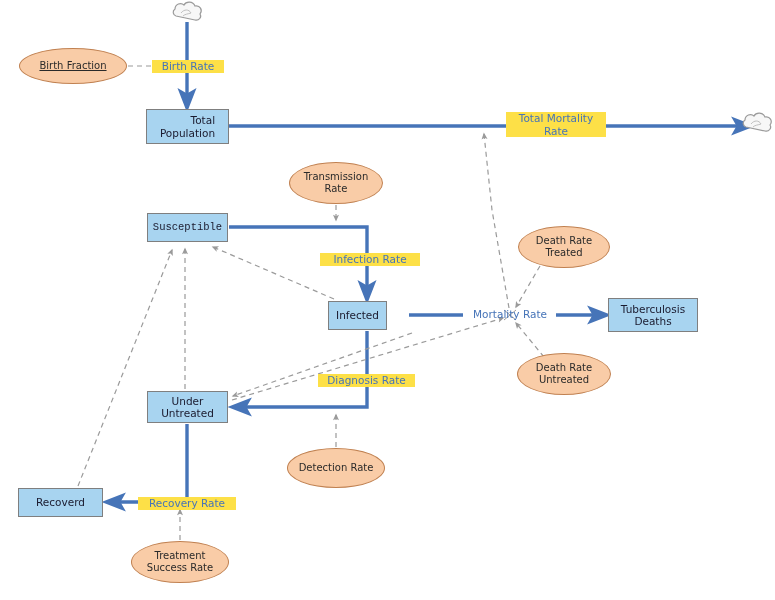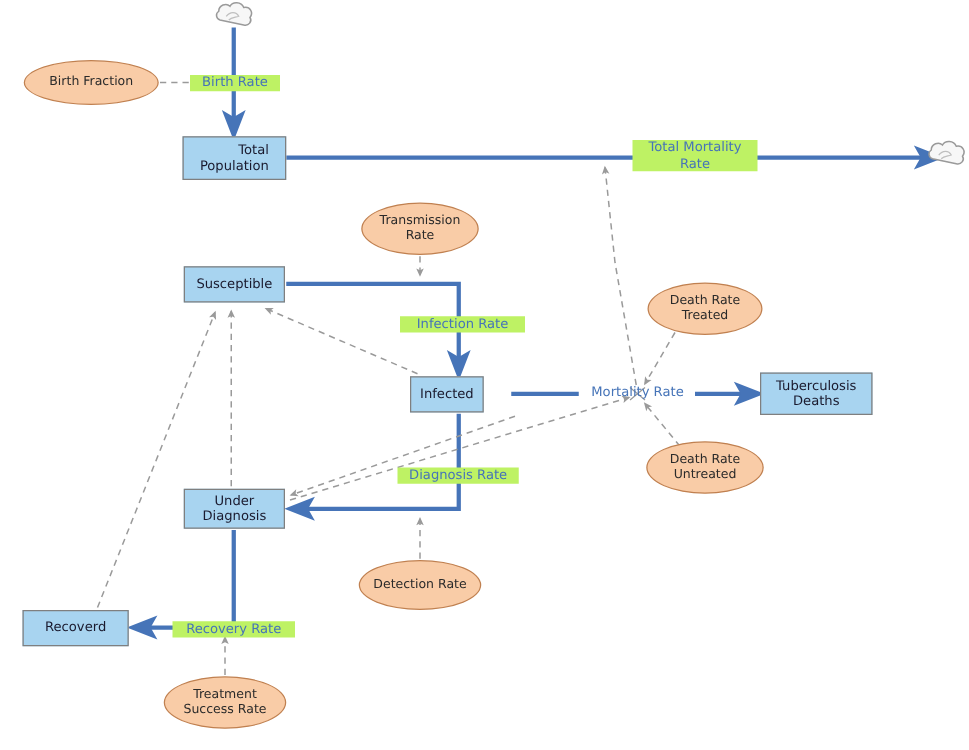--- a/index.html
+++ b/index.html
@@ -13,21 +13,21 @@
 
   .stock{background:#A8D4F0;border:1.5px solid #7F7F7F;
          color:#1a1a2e;font-size:10.5px;line-height:12.5px;
          box-shadow:0 0 0 0 transparent;}
 
   .aux{background:#F9CCA7;border:1.2px solid #C08050;
        border-radius:50%;color:#2a2a2a;font-size:10px;line-height:12px;}
 
   .flowlabel{position:absolute;color:#4674B8;font-size:10.5px;
              line-height:12.5px;text-align:center;white-space:pre-line;
-             background:#bef264;}
+             background:#fde047;}
 </style>
 </head>
 <body>
 
 <div id="canvas">
 
   <svg id="wires" viewBox="0 0 775 600">
     <defs>
       <marker id="flowArrow" markerWidth="9" markerHeight="9" refX="4.2" refY="3.2" orient="auto" markerUnits="strokeWidth">
         <path d="M0.4,0.4 L7.6,3.2 L0.4,6.0 L2.0,3.2 Z" fill="#4674B8"></path>
@@ -76,40 +76,40 @@
       <path d="M746,127 c-3,-1 -4,-5 -1,-7 c0,-5 6,-7 9,-4 c2,-4 9,-4 11,1
                c5,-1 8,4 5,8 c2,3 -1,7 -5,6 z" fill="#F7F7F7" stroke="#9A9A9A" stroke-width="1.2"></path>
       <path d="M751,124 c3,-4 8,-4 10,0 c-3,1 -6,1 -8,3" fill="none" stroke="#BFBFBF" stroke-width="1"></path>
     </g>
   </svg>
 
   <div class="node stock" style="left:146px;top:109px;width:83px;height:35px;text-align:right;">
     <span style="white-space:pre-line;">Total
 Population</span>
   </div>
-  <div class="node stock" style="left:147px;top:213px;width:81px;height:29px;">
+  <div class="node stock" style="left:147px;top:213px;width:81px;height:29px;font-family:Liberation Mono, monospace;">
     <span style="white-space:pre-line;">Susceptible</span>
   </div>
   <div class="node stock" style="left:328px;top:301px;width:59px;height:29px;">
     <span style="white-space:pre-line;">Infected</span>
   </div>
   <div class="node stock" style="left:147px;top:391px;width:81px;height:32px;">
     <span style="white-space:pre-line;">Under
-Diagnosis</span>
+Untreated</span>
   </div>
   <div class="node stock" style="left:18px;top:488px;width:85px;height:29px;">
     <span style="white-space:pre-line;">Recoverd</span>
   </div>
   <div class="node stock" style="left:608px;top:298px;width:90px;height:34px;">
     <span style="white-space:pre-line;">Tuberculosis
 Deaths</span>
   </div>
 
   <div class="node aux" style="left:19px;top:48px;width:108px;height:36px;">
-    <span style="white-space:pre-line;">Birth Fraction</span>
+    <span style="white-space:pre-line;text-decoration:underline;">Birth Fraction</span>
   </div>
   <div class="node aux" style="left:289px;top:162px;width:94px;height:42px;justify-content:center;">
     <span style="white-space:pre-line;">Transmission
 Rate</span>
   </div>
   <div class="node aux" style="left:518px;top:226px;width:92px;height:42px;">
     <span style="white-space:pre-line;">Death Rate
 Treated</span>
   </div>
   <div class="node aux" style="left:517px;top:353px;width:94px;height:42px;">

